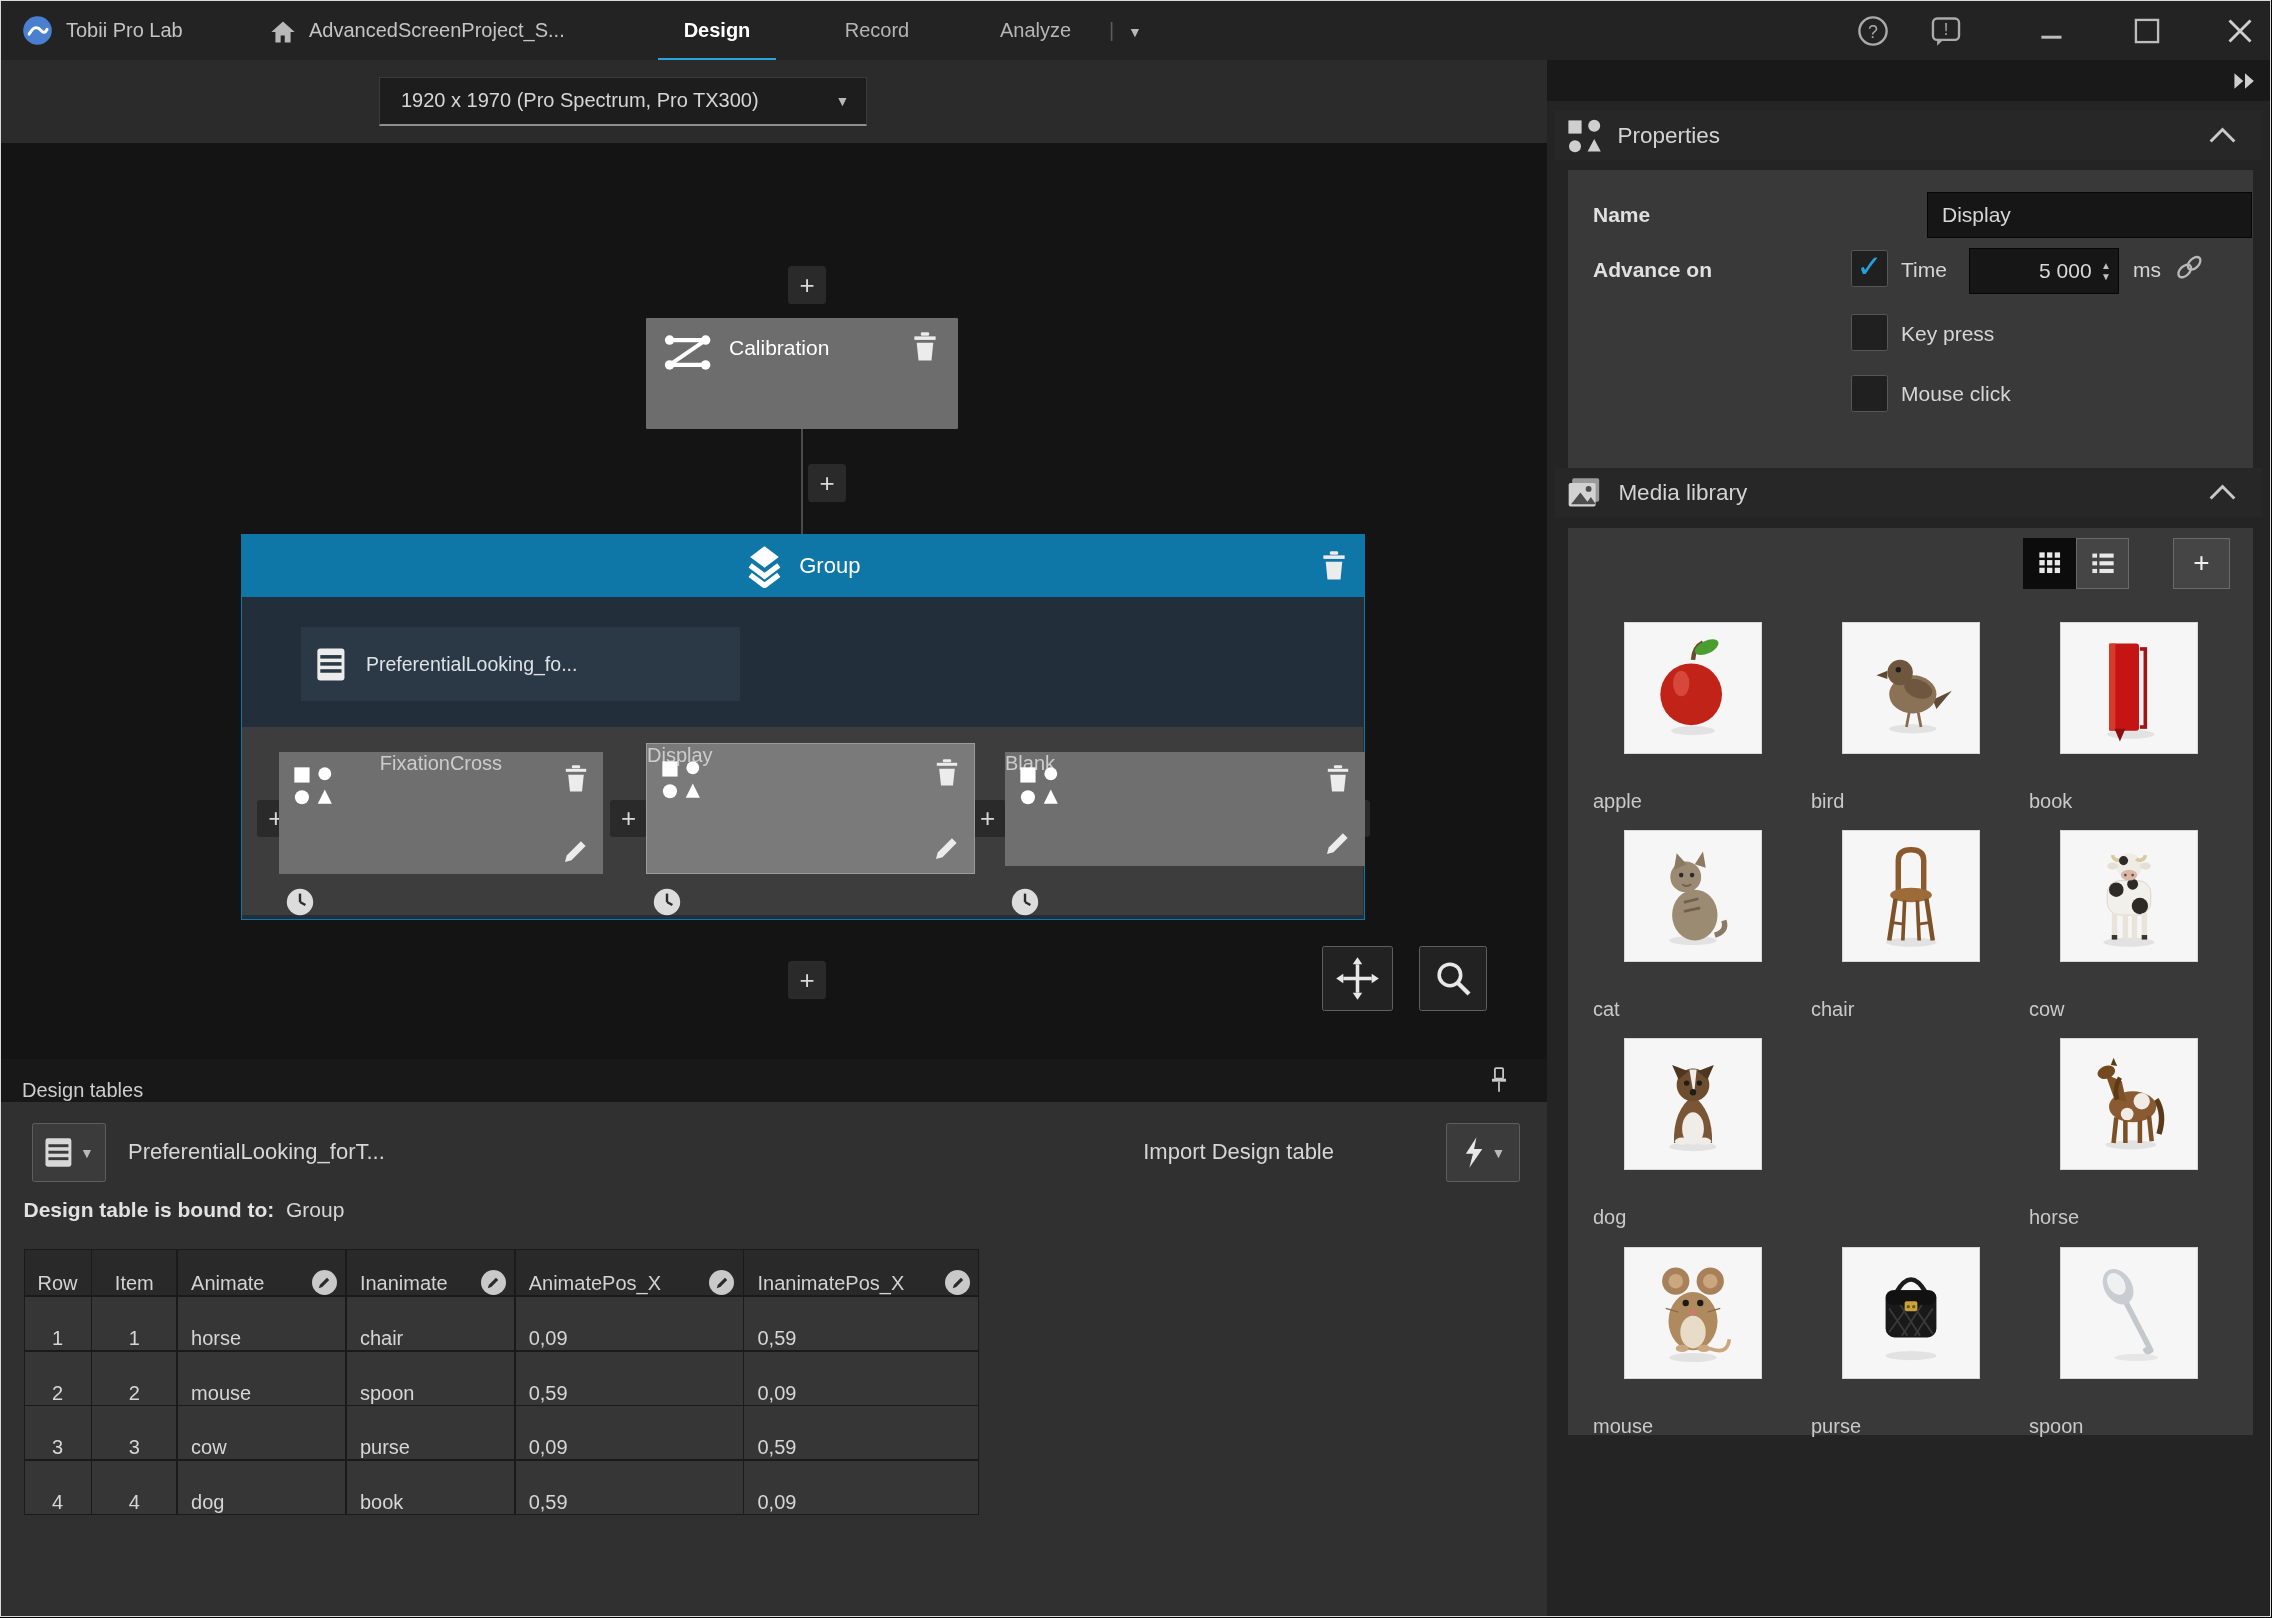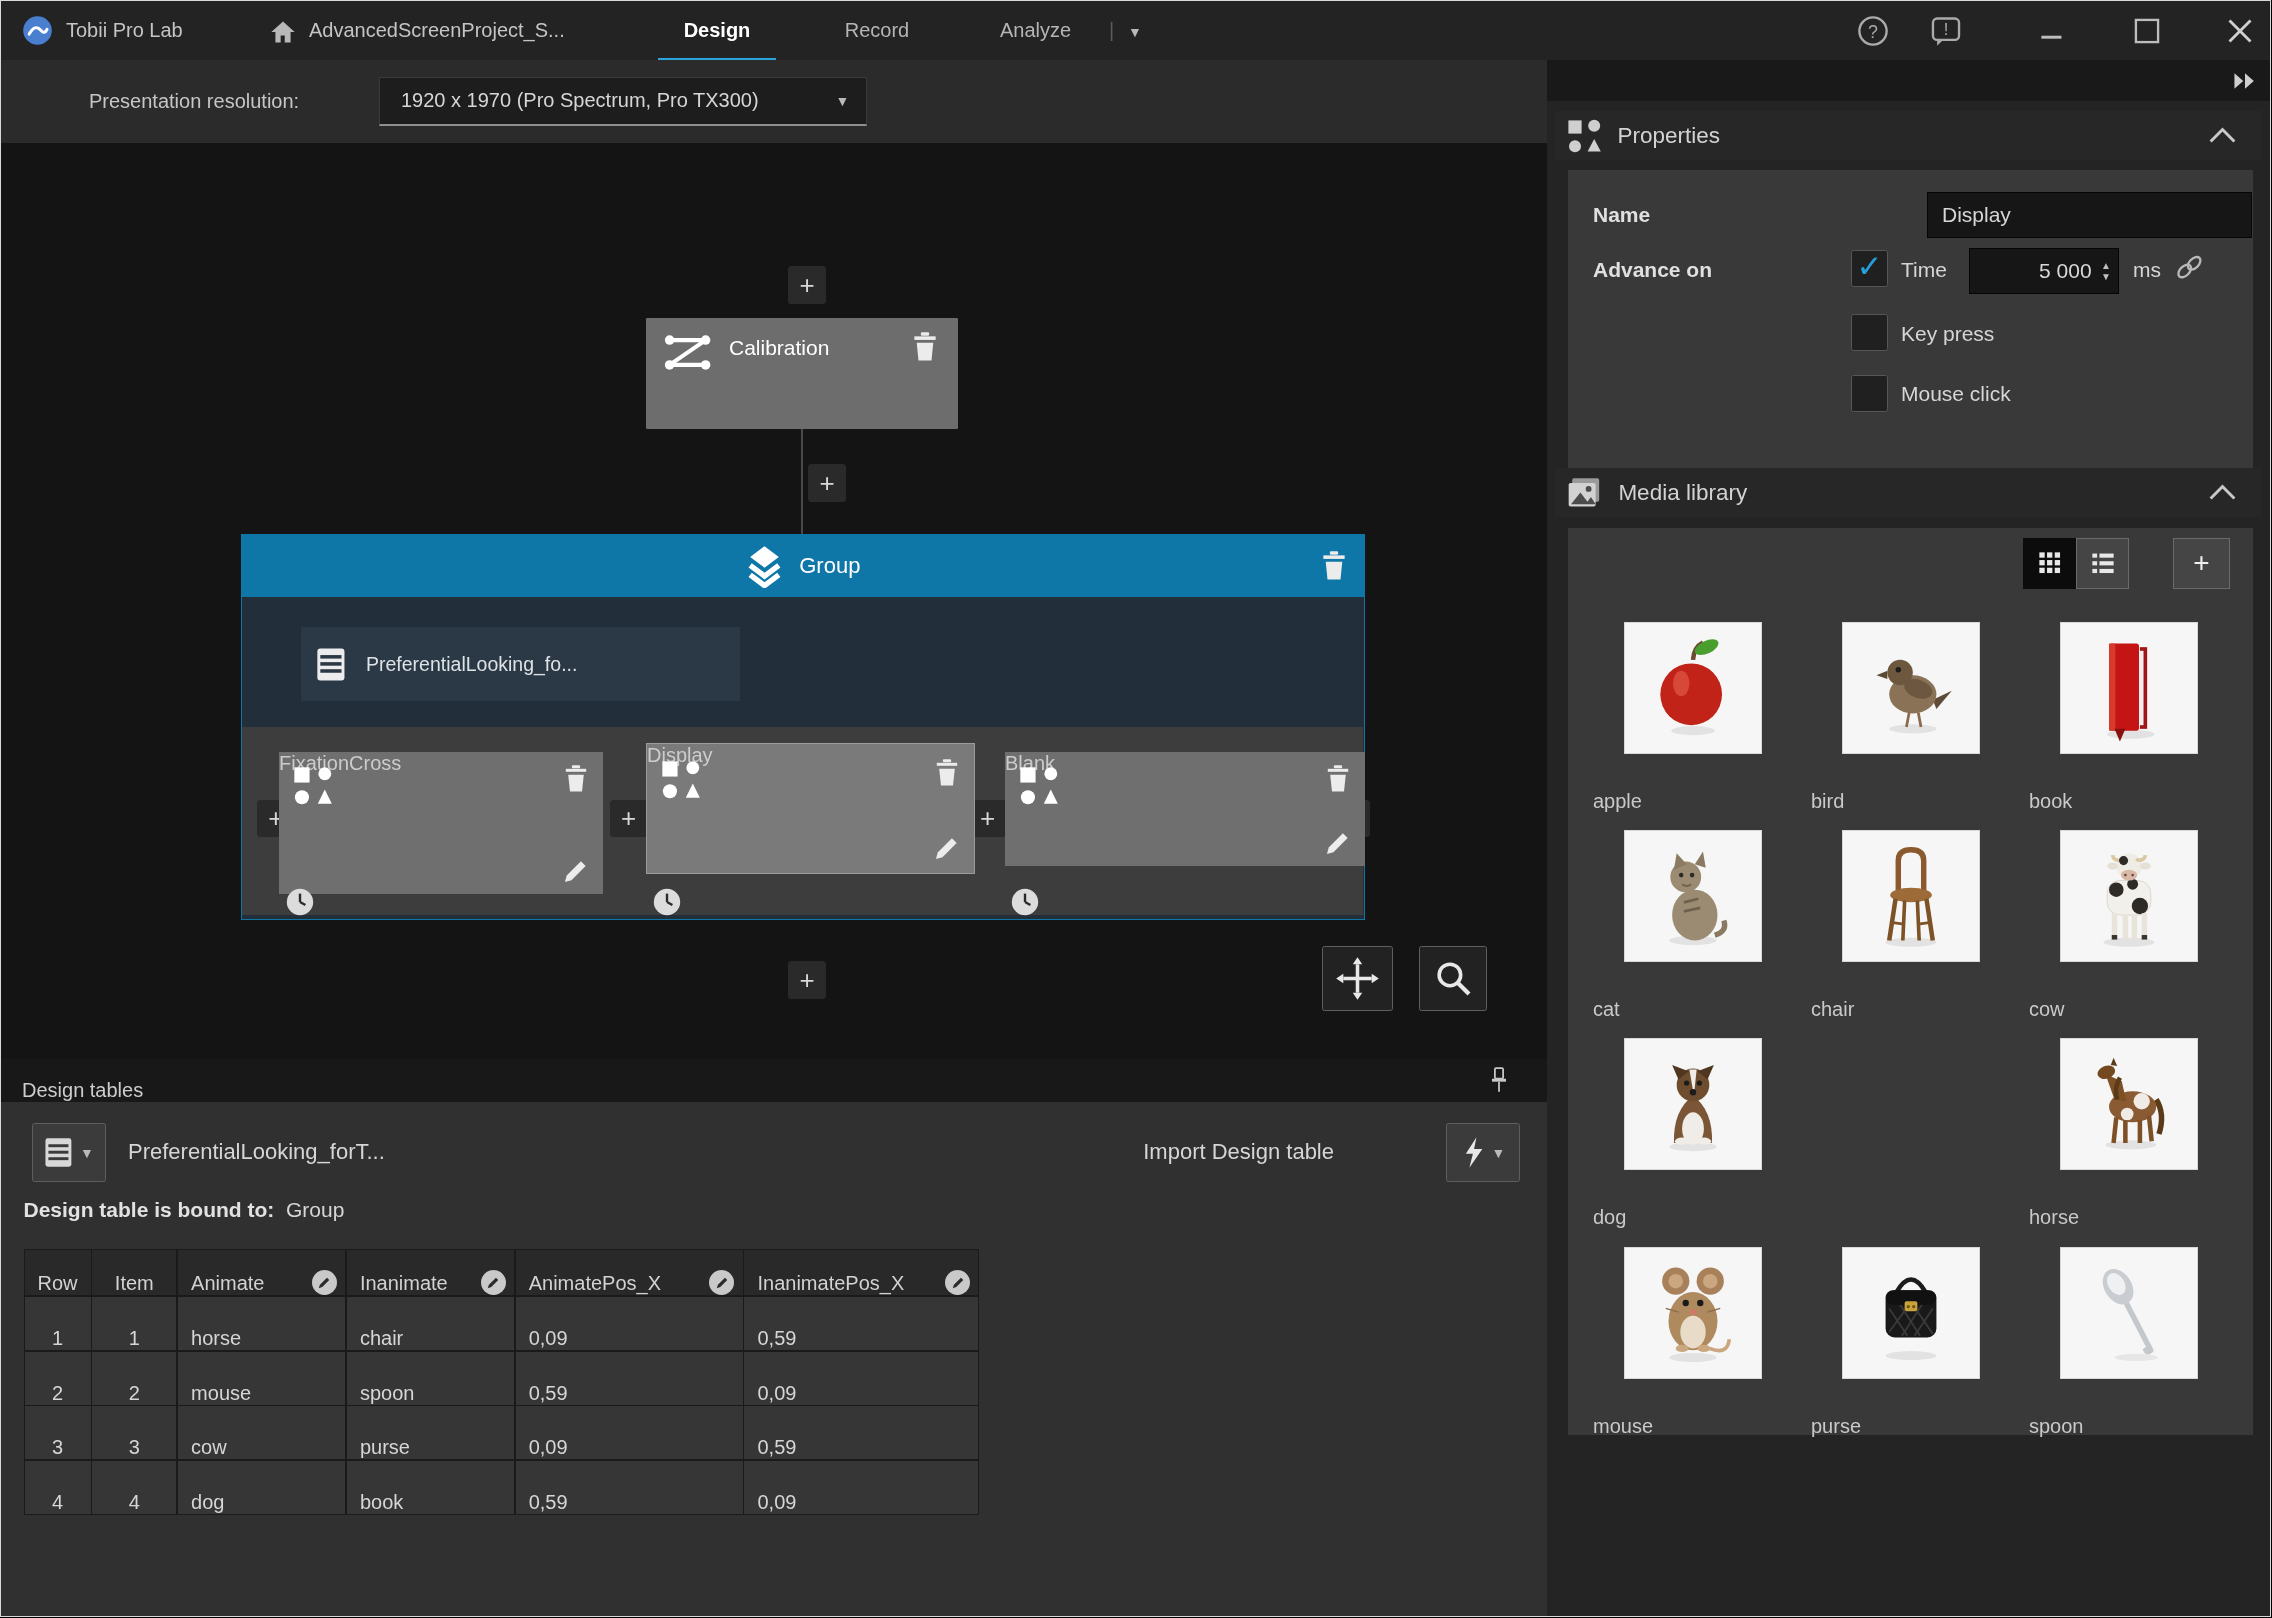--- a/index.html
+++ b/index.html
@@ -135,21 +135,20 @@
       <svg width="28" height="28" viewBox="0 0 48 48">
           <line x1="6" y1="6" x2="42" y2="42" stroke="#cfcfcf" stroke-width="5"></line>
           <line x1="42" y1="6" x2="6" y2="42" stroke="#cfcfcf" stroke-width="5"></line>
         </svg>
     </div>
   </div>
 
   <div class="leftcol">
 
     <div class="toolbar">
-      <div class="abs" style="left:88px;top:0;height:83px;line-height:83px;font-size:20px;color:#c6c6c6;">Presentation resolution:</div>
       <div class="resdrop">
         <div class="val">1920 x 1970 (Pro Spectrum, Pro TX300)</div>
         <div class="caret" style="margin-right:16.6px;">▼</div>
       </div>
     </div>
 
     <div class="canvas">
 
       <div class="plusbtn" style="left:787px;top:123px;">+</div>
 
@@ -209,21 +208,21 @@
           <span class="ttext">PreferentialLooking_fo...</span>
         </div>
 
         <div class="nodestrip"></div>
 
         <div class="plusbtn" style="left:15.4px;top:265px;width:37px;height:37px;">+</div>
         <div class="plusbtn" style="left:368px;top:265px;width:37px;height:37px;">+</div>
         <div class="plusbtn" style="left:727px;top:265px;width:37px;height:37px;">+</div>
         <div class="plusbtn" style="left:1091px;top:265px;width:37px;height:37px;">+</div>
 
-        <div class="stim" style="left:37px;top:217px;width:324px;height:142px;">
+        <div class="stim" style="left:37px;top:217px;width:324px;height:122px;text-align:center;">
           <span class="abs" style="left:13px;top:13px;">
             <svg width="41" height="41" viewBox="0 0 70 70">
                 <rect x="4" y="4" width="26" height="26" fill="#fff"></rect>
                 <circle cx="56" cy="15" r="11" fill="#fff"></circle>
                 <circle cx="17" cy="55" r="12" fill="#fff"></circle>
                 <polygon points="44,66 68,66 56,42" fill="#fff"></polygon>
               </svg>
           </span>
           <div class="nlabel" style="left:66px;top:19px;font-size:20px;">FixationCross</div>
           <span class="abs" style="right:15.4px;top:12px;">

